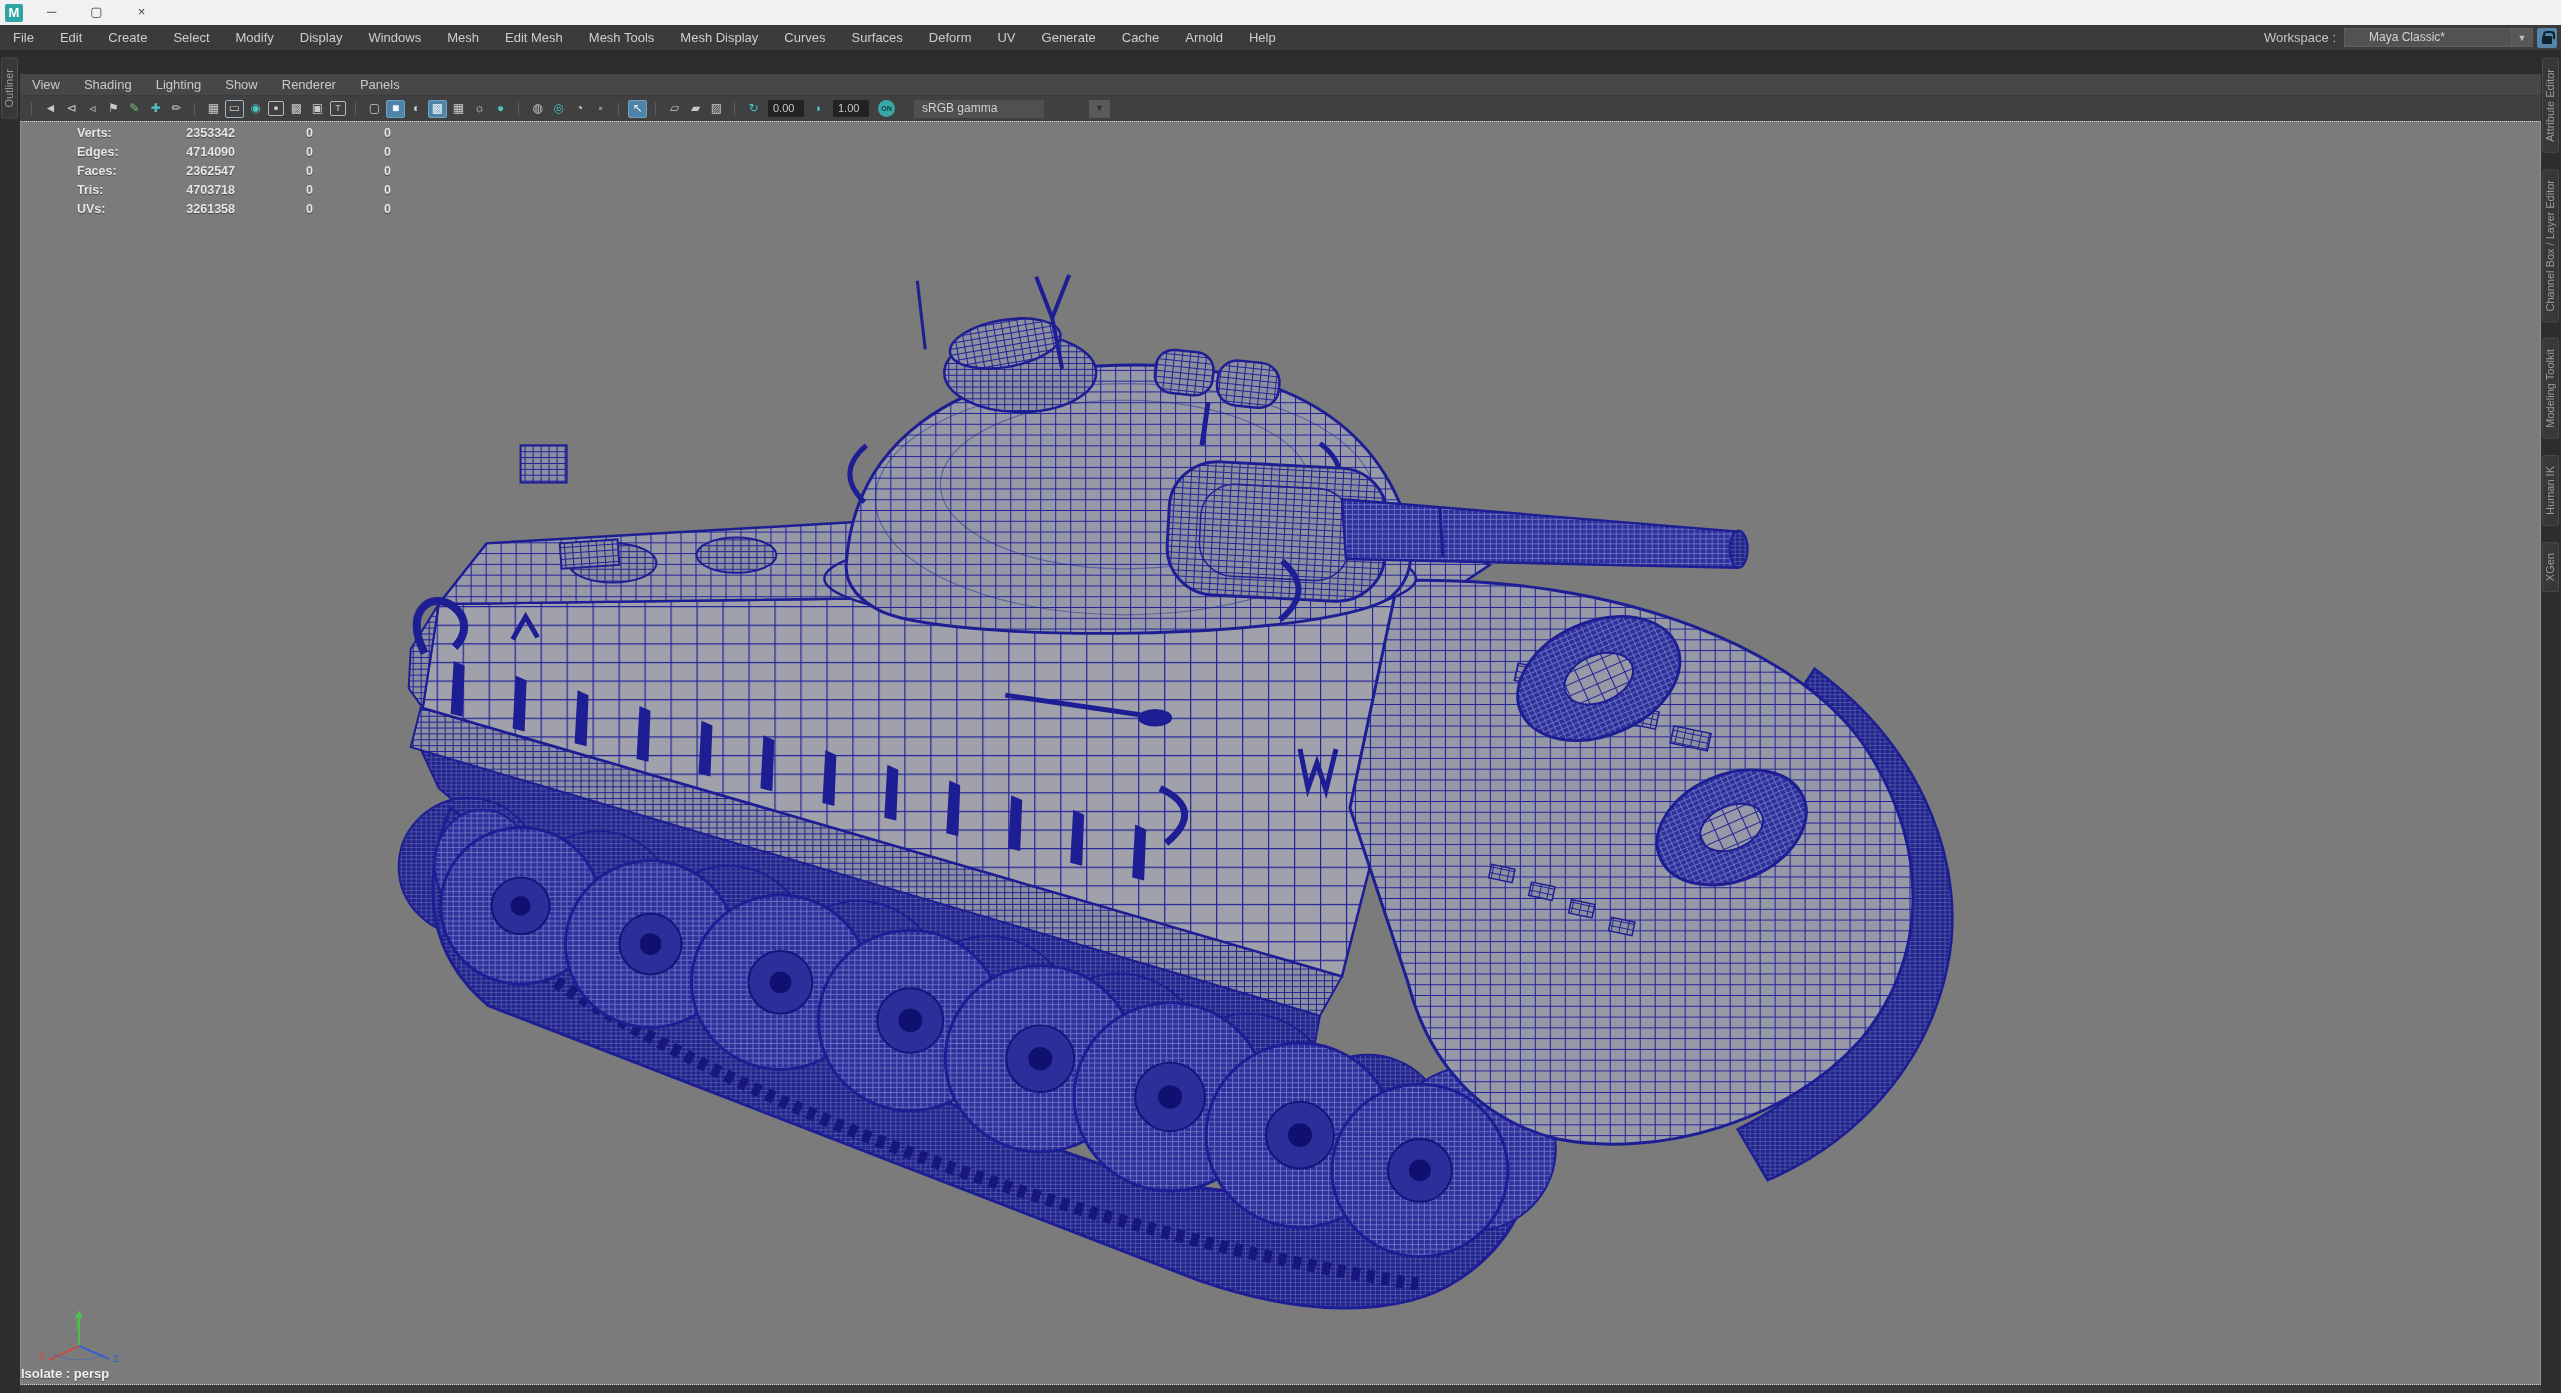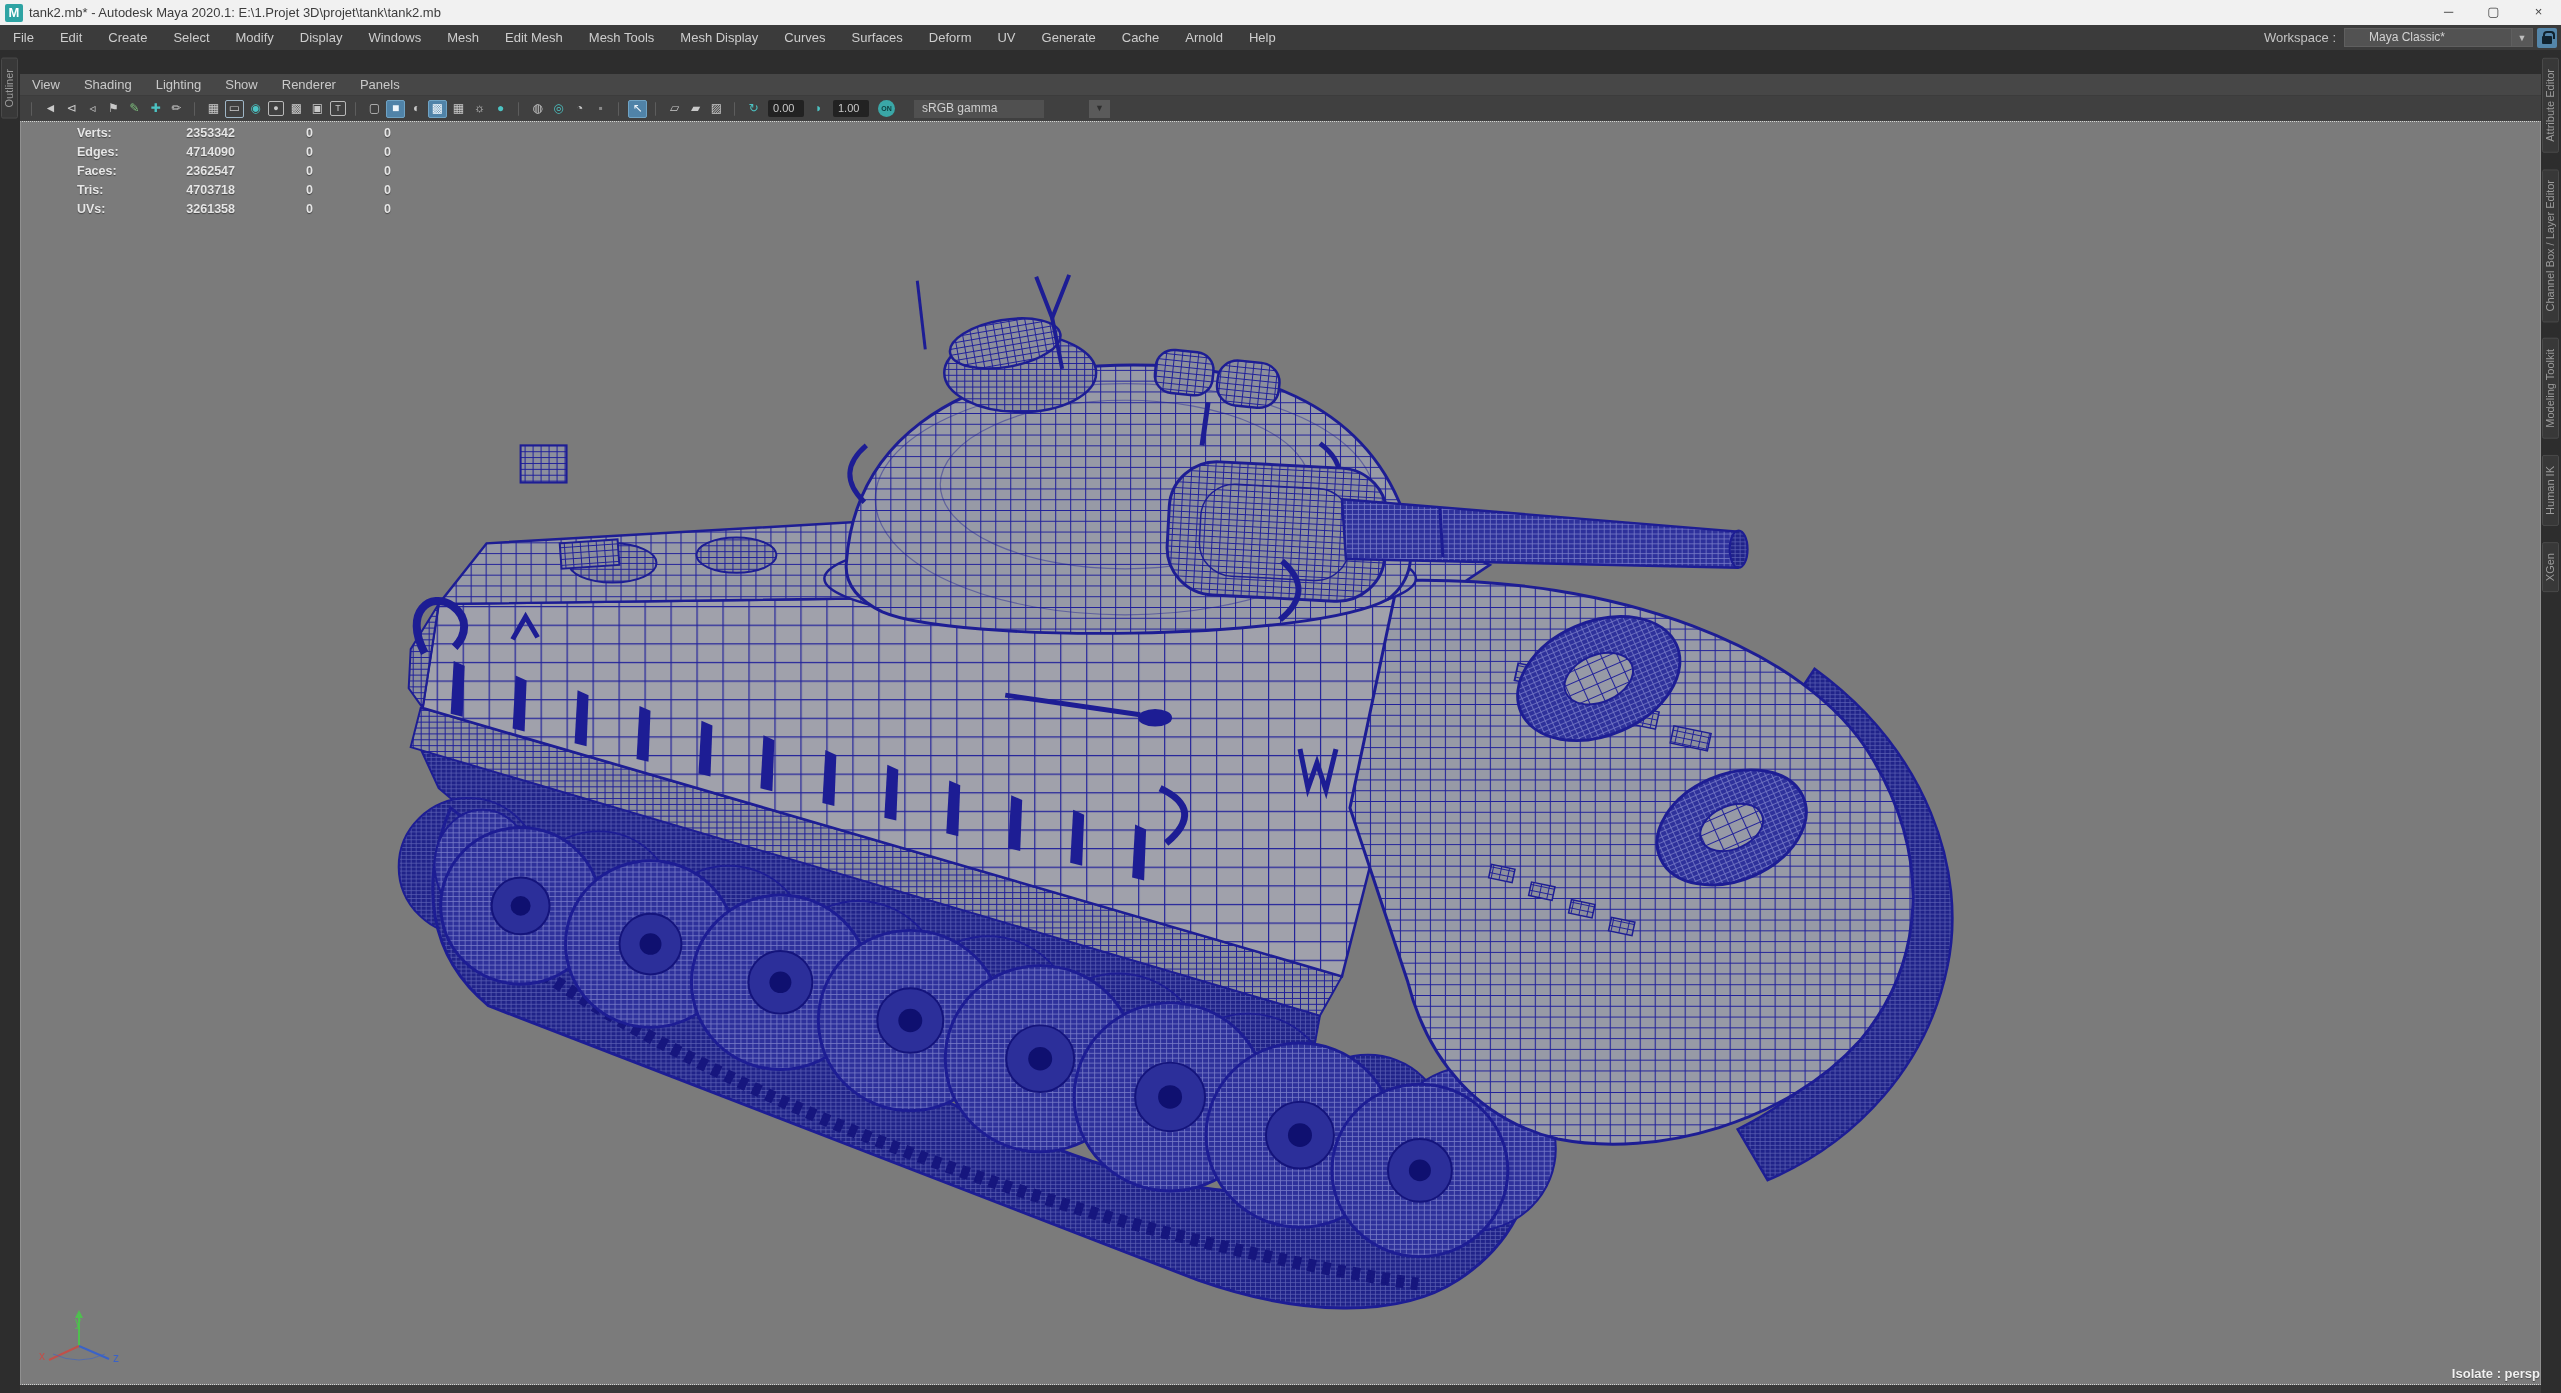--- a/index.html
+++ b/index.html
@@ -68,30 +68,29 @@
     border-top:1px dotted #d2d4d2; border-bottom:1px dotted #d2d4d2;
     border-left:1px solid #909090; border-right:1px solid #909090; }
   .tank { position:absolute; left:0; top:0; width:100%; height:100%; }
   .hud { position:absolute; left:12px; top:2px; }
   .hud-row { display:flex; height:19px; line-height:19px; font-size:12.5px; font-weight:bold;
     color:#e6e6e6; text-shadow:0 1px 1px rgba(0,0,0,.45); }
   .hl { width:66px;margin-left:44px; }
   .hv { width:92px; text-align:right; }
   .h0 { width:78px; text-align:right; }
   .gizmo { position:absolute; left:12px; bottom:12px; }
-  .isolabel { position:absolute; bottom:3px; left:0; width:100%; text-align:right;
+  .isolabel { position:absolute; bottom:3px; left:0; width:100%; text-align:left;
     font-size:13px; font-weight:bold; color:#f0f0f0; text-shadow:0 1px 1px rgba(0,0,0,.4); }
   .bottomstrip { height:8px; background:#3a3a3a; }
 </style>
 </head>
 <body>
 
 <div class="titlebar">
   <div class="app-logo">M</div>
-  <div class="wtitle">tank2.mb* - Autodesk Maya 2020.1: E:\1.Projet 3D\projet\tank\tank2.mb</div>
   <div class="winbtns">
     <span class="winbtn">─</span>
     <span class="winbtn">▢</span>
     <span class="winbtn">×</span>
   </div>
 </div>
 
 <div class="menubar">
   <div class="menus">
 

